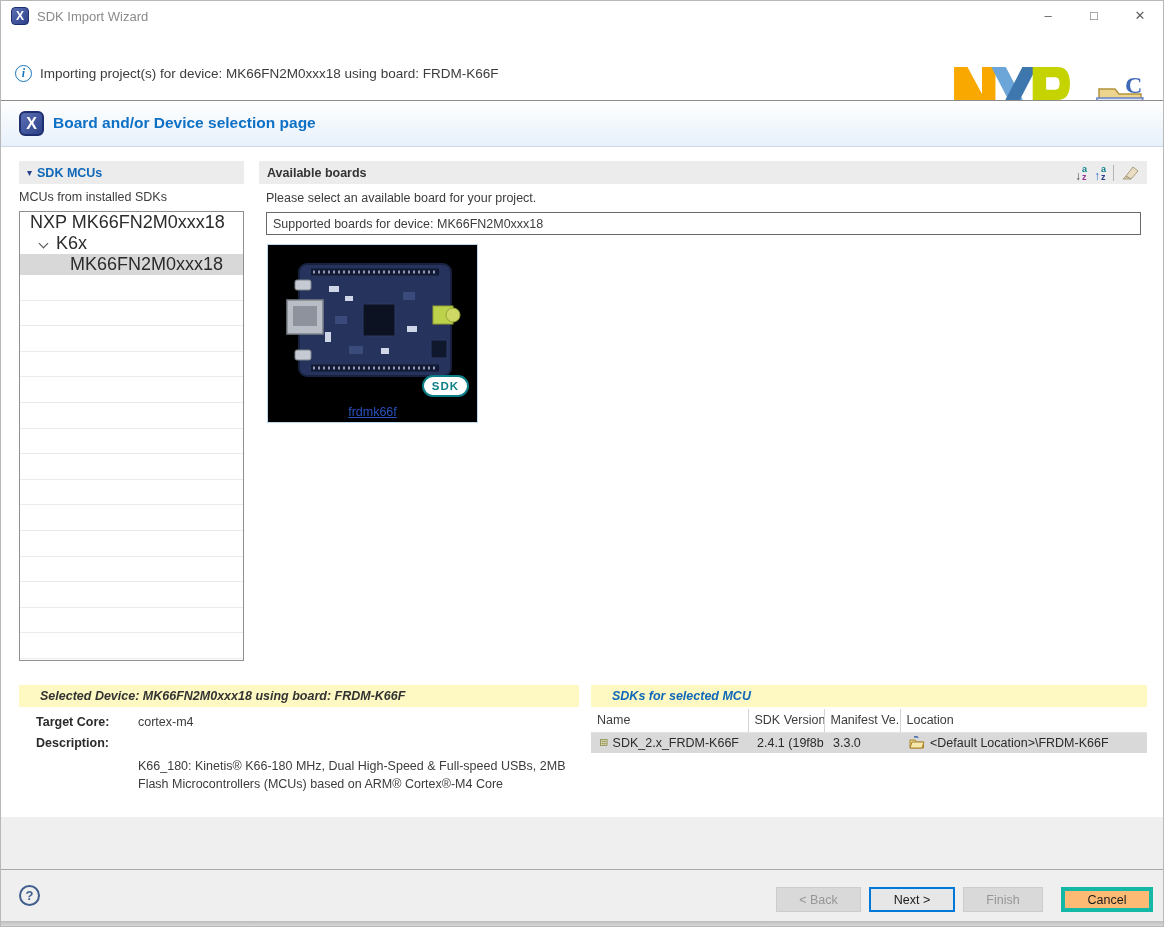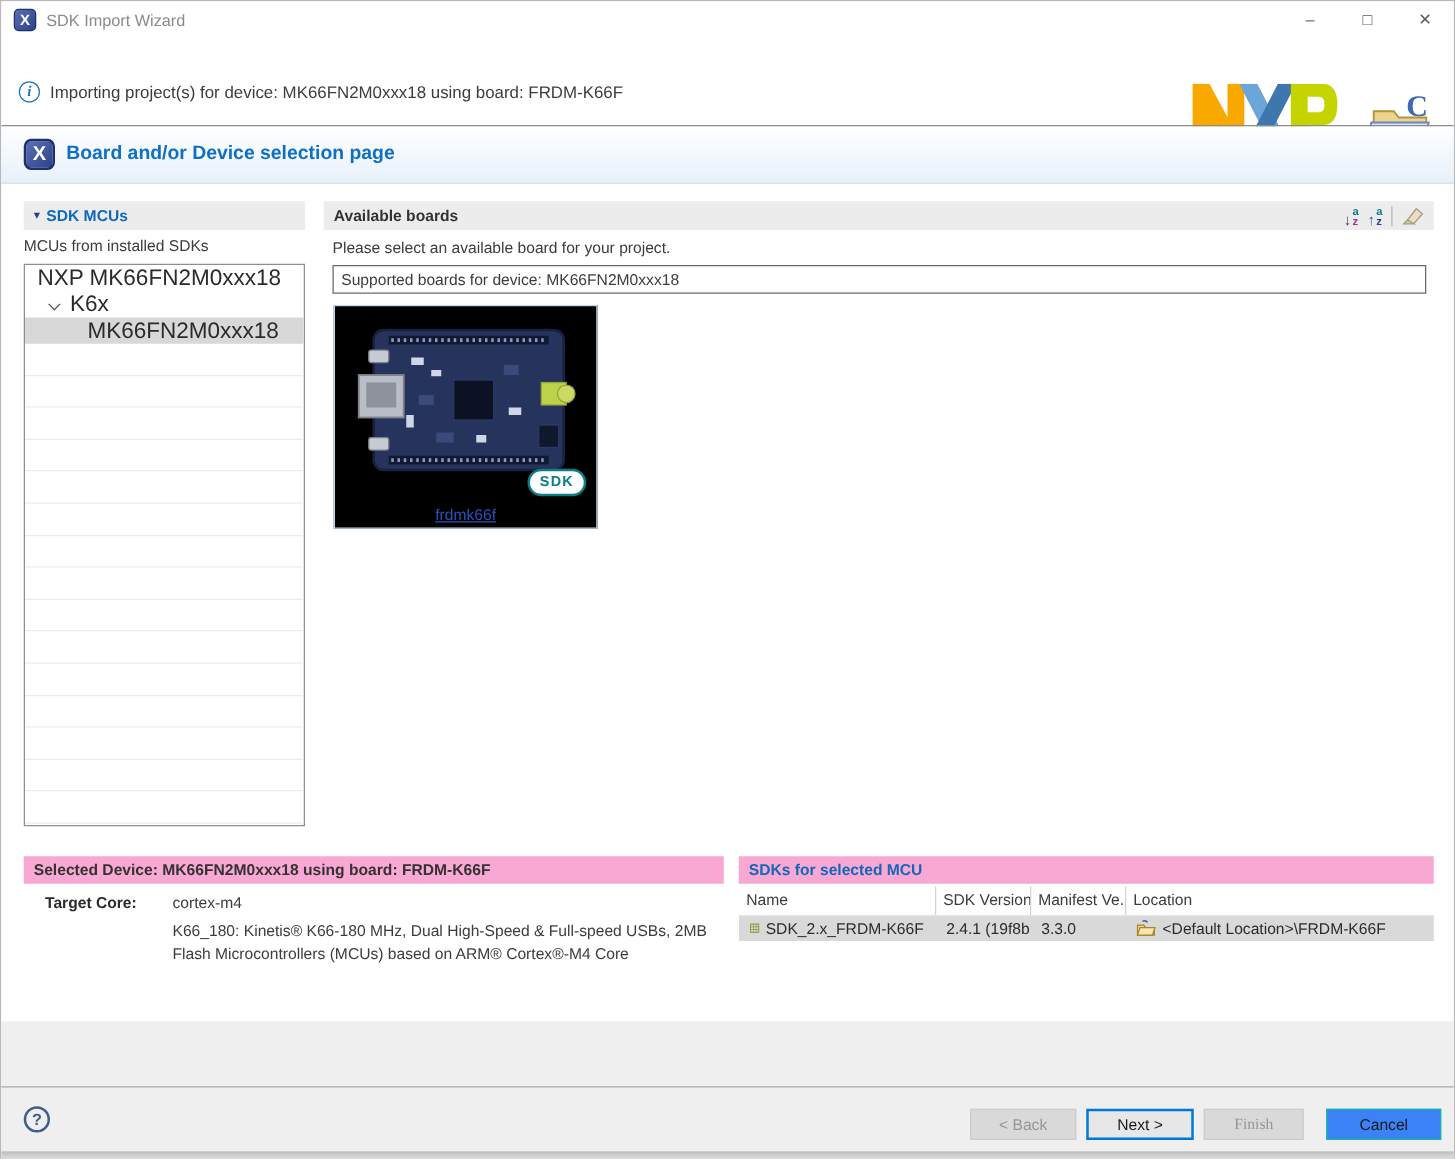--- a/index.html
+++ b/index.html
@@ -75,21 +75,21 @@
     background:#000000; border:1px solid #bdd7ef; cursor:pointer; }
   .board-photo { position:absolute; left:17px; top:11px; }
   .sdk-badge { position:absolute; right:8px; bottom:25px; width:47px; height:22px; background:#fff;
     border:2px solid #0c7f86; border-radius:12px; color:#0c7f86; font-size:11.5px; font-weight:bold;
     letter-spacing:1px; text-align:center; line-height:18px; }
   .board-link { position:absolute; left:0; right:0; bottom:3px; text-align:center; font-size:12.5px;
     color:#2a52be; text-decoration:underline; cursor:pointer; }
 
   
   .bottom-left { position:absolute; left:18px; top:537px; width:560px; }
-  .panel-hdr { background:#f9a8d4; height:22px; line-height:22px; padding:0 8px; font-size:12.5px; font-weight:bold; }
+  .panel-hdr { background:#fef9c3; height:22px; line-height:22px; padding:0 21px; font-size:12.5px; font-weight:bold;font-style:italic; }
   .panel-hdr.dark { color:#333; }
   .panel-hdr.blue { color:#1068b8; }
   .dev-grid { margin-top:8px; font-size:12.5px; }
   .dev-row { display:flex; margin-bottom:7px; }
   .dev-label { width:102px; margin-left:17px; font-weight:bold; color:#2b2b2b; }
   .dev-value { color:#3c3c3c; }
   .dev-desc { margin-left:119px; margin-top:5px; width:452px; line-height:1.45; color:#3c3c3c; }
 
   .bottom-right { position:absolute; left:590px; top:537px; width:556px; }
   .sdk-table { margin-top:2px; width:556px; border-collapse:collapse; table-layout:fixed; font-size:12.5px; }
@@ -98,25 +98,25 @@
   .sdk-table th:last-child { border-right:none; }
   .sdk-table td { height:21px; padding:0 9px; background:#d9d9d9; color:#2b2b2b; overflow:hidden; white-space:nowrap; }
   .cell-flex { display:flex; align-items:center; gap:5px; }
 
   
   .pre-footer { position:absolute; left:0; top:816px; width:100%; height:52px; background:#efefef; }
   .footer { position:absolute; left:0; top:868px; width:100%; height:52px; background:#efefef; border-top:1px solid #a8a8a8; }
   .help-btn { position:absolute; left:18px; top:15px; width:21px; height:21px; border-radius:50%;
     border:2px solid #3f5e8c; color:#3f5e8c; font-weight:bold; font-size:13px; line-height:18px; text-align:center; cursor:pointer; }
   .btn { position:absolute; top:17px; height:25px; font-family:inherit; font-size:12.5px; color:#1a1a1a;
-    background:#3b82f6; border:1px solid #14b8a6; cursor:pointer; }
+    background:#fdba74; border:4px solid #14b8a6; cursor:pointer; }
   .btn:disabled { background:#d9d9d9; border:1px solid #cccccc; color:#969696; }
   .btn-back { left:775px; width:85px; }
   .btn-next { left:868px; width:86px; background:#e7e7e7; border:2px solid #0078d7; }
-  .btn-finish { left:962px; width:80px;font-family:Liberation Serif, serif; }
+  .btn-finish { left:962px; width:80px; }
   .btn-cancel { left:1060px; width:92px; }
   .bottom-strip { position:absolute; left:0; top:920px; width:100%; height:7px;
     background:linear-gradient(#bdbdbd,#e3e3e3); }
 </style>
 </head>
 <body>
 
 <div id="window">
 
   <div class="titlebar">
@@ -242,20 +242,23 @@
         <div class="board-link">frdmk66f</div>
       </div>
     </div>
 
     <div class="bottom-left">
       <div class="panel-hdr dark">Selected Device: MK66FN2M0xxx18 using board: FRDM-K66F</div>
       <div class="dev-grid">
         <div class="dev-row">
           <span class="dev-label">Target Core:</span>
           <span class="dev-value">cortex-m4</span>
+        </div>
+        <div class="dev-row">
+          <span class="dev-label">Description:</span>
         </div>
         <div class="dev-desc">K66_180: Kinetis® K66-180 MHz, Dual High-Speed &amp; Full-speed USBs, 2MB Flash Microcontrollers (MCUs) based on ARM® Cortex®-M4 Core</div>
       </div>
     </div>
 
     <div class="bottom-right">
       <div class="panel-hdr blue">SDKs for selected MCU</div>
       <table class="sdk-table">
         <colgroup>
             <col style="width:157px">

